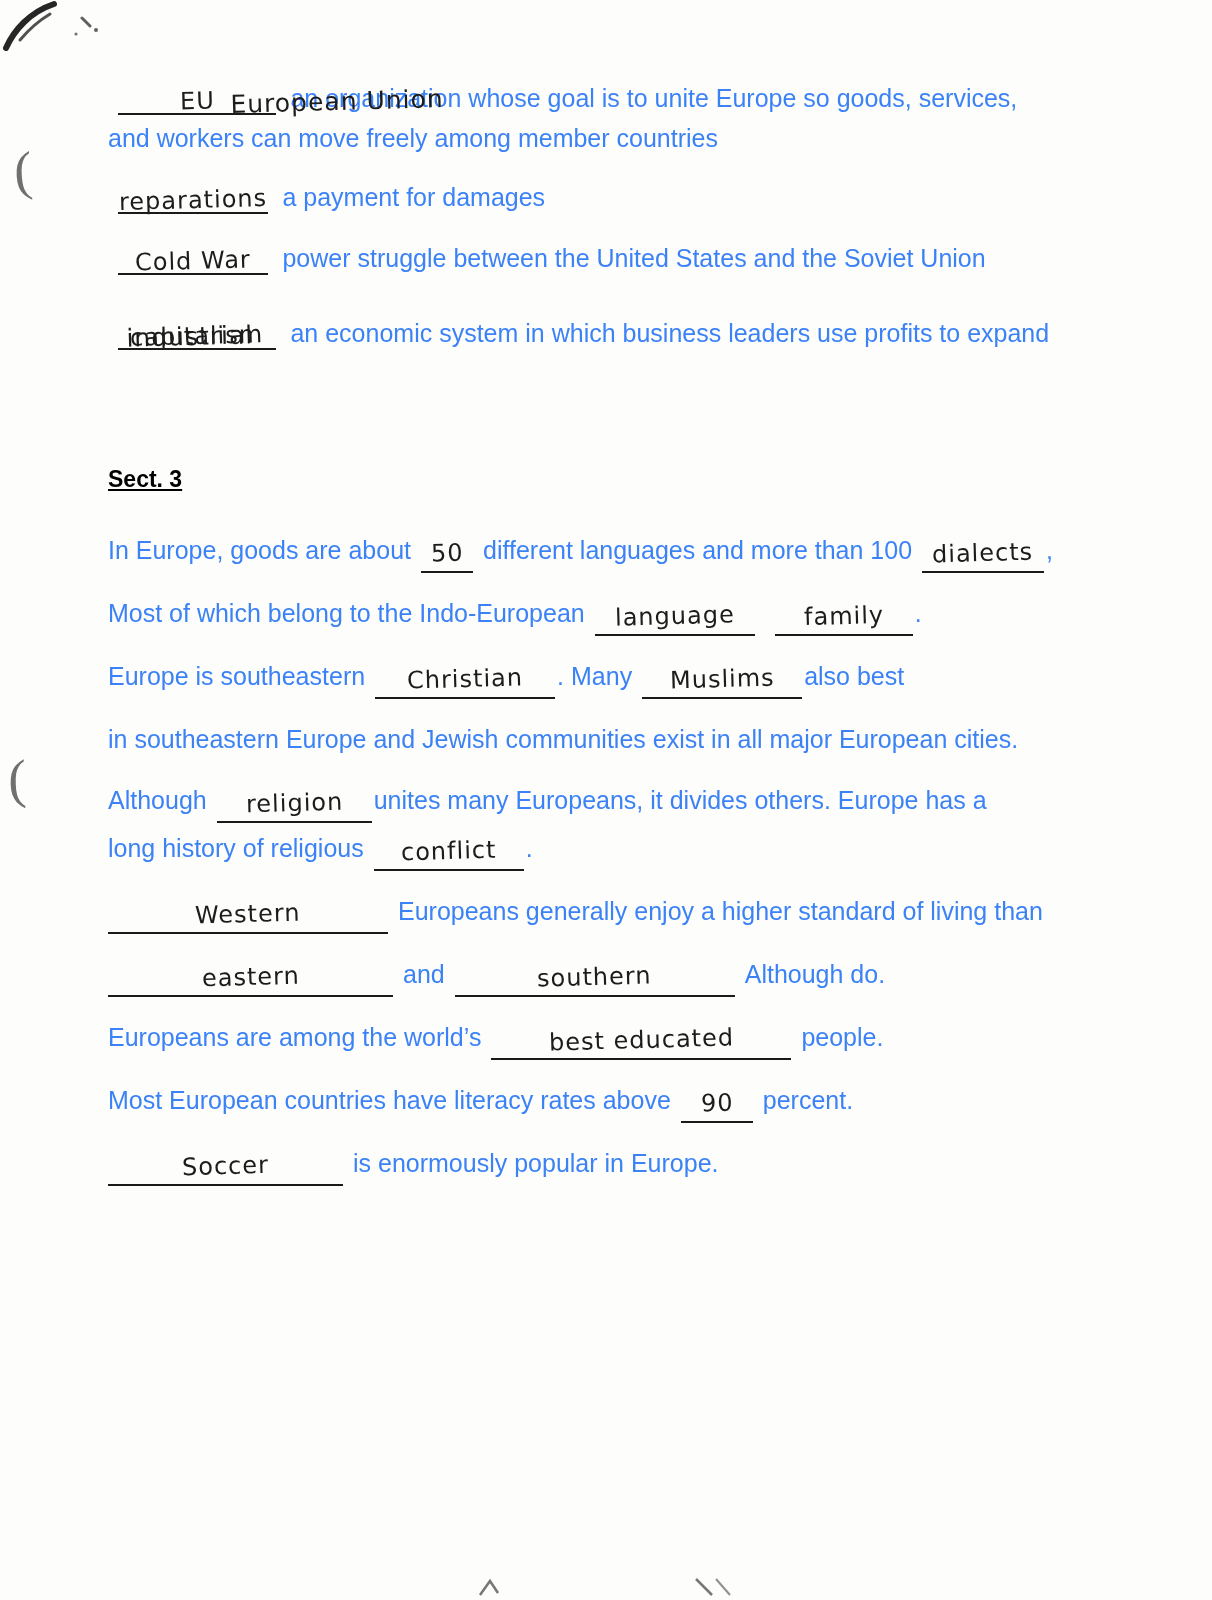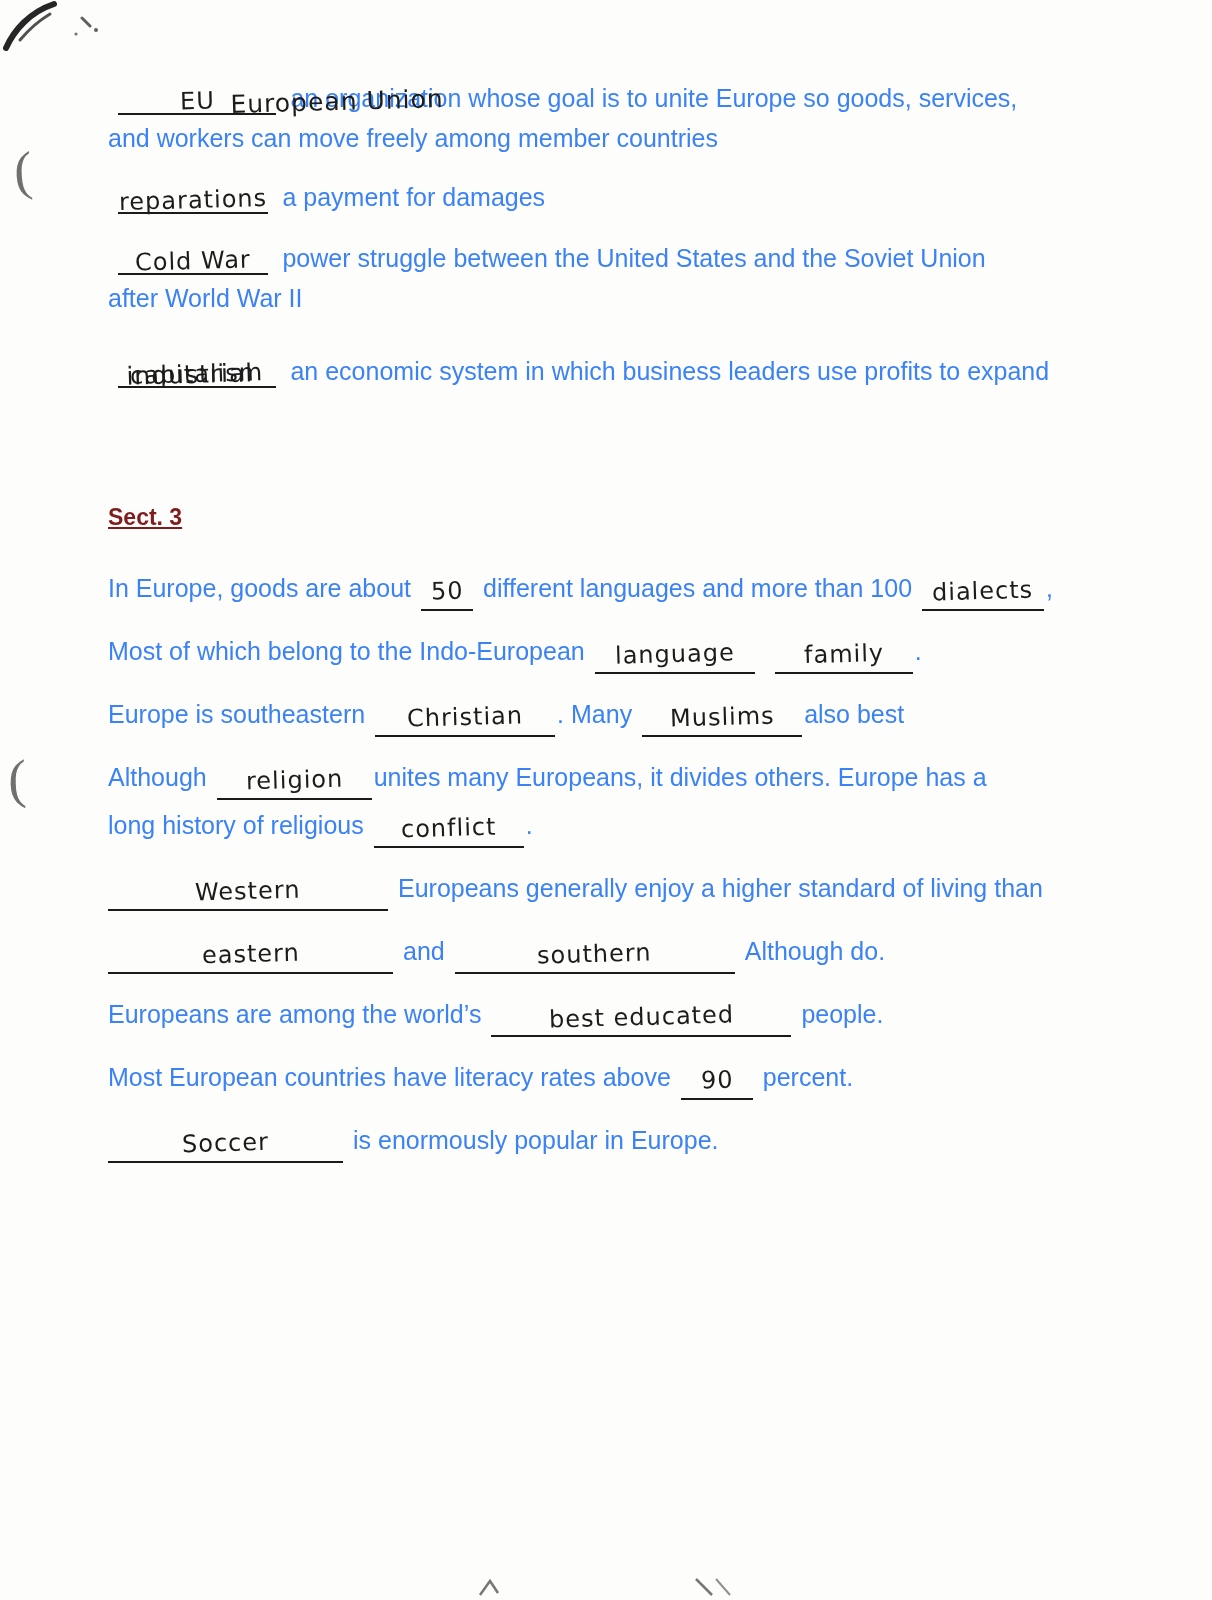--- a/index.html
+++ b/index.html
@@ -48,21 +48,21 @@
     white-space:nowrap;
     font-size:25px;
   }
 
   .sect-heading {
     display:inline-block;
     font-weight:bold;
     font-size:23px;
     text-decoration:underline;
     margin:86px 16px 40px 0;
-    color:#7f1d1d;
+    color:#000000;
   }
 
   .sent { margin-bottom:23px; line-height:34px; }
   .sent.tight { margin-bottom:8px; }
 
   
   .artifact { position:absolute; pointer-events:none; }
   .paren {
     font-family:"Liberation Serif", serif;
     color:#707070;
@@ -114,21 +114,20 @@
       </div>
     </div>
 
     <div class="def">
       <div class="def-row">
         <span class="blank" style="width:150px">
           <span class="hand">Cold War</span>
         </span>
         <span class="printed">power struggle between the United States and the Soviet Union</span>
       </div>
-      <div class="printed cont">after World War II</div>
     </div>
 
     <div class="def has-above">
       <div class="def-row">
         <span class="blank" style="width:158px">
           <span class="above-note hand" style="left:8px">industrial</span>
           <span class="hand">capitalism</span>
         </span>
         <span class="printed">an economic system in which business leaders use profits to expand</span>
       </div>
@@ -143,20 +142,23 @@
     </div>
 
     <div class="sent">
       <span class="printed">Most of which belong to the Indo-European</span><span class="blank" style="width:160px"><span class="hand">language</span></span><span class="blank tight-right" style="width:138px"><span class="hand">family</span></span><span class="printed">.</span>
     </div>
 
     <div class="sent">
       <span class="printed">Europe is southeastern</span><span class="blank tight-right" style="width:180px"><span class="hand">Christian</span></span><span class="printed">.  Many</span><span class="blank tight-right" style="width:160px"><span class="hand">Muslims</span></span><span class="printed">also best</span>
     </div>
 
+    <div class="sent">
+      <span class="printed">in southeastern Europe and Jewish communities exist in all major European cities.</span>
+    </div>
 
     <div class="sent tight">
       <span class="printed">Although</span><span class="blank tight-right" style="width:155px"><span class="hand">religion</span></span><span class="printed">unites many Europeans, it divides others.  Europe has a</span>
     </div>
 
     <div class="sent">
       <span class="printed">long history of religious</span><span class="blank tight-right" style="width:150px"><span class="hand">conflict</span></span><span class="printed">.</span>
     </div>
 
     <div class="sent">

